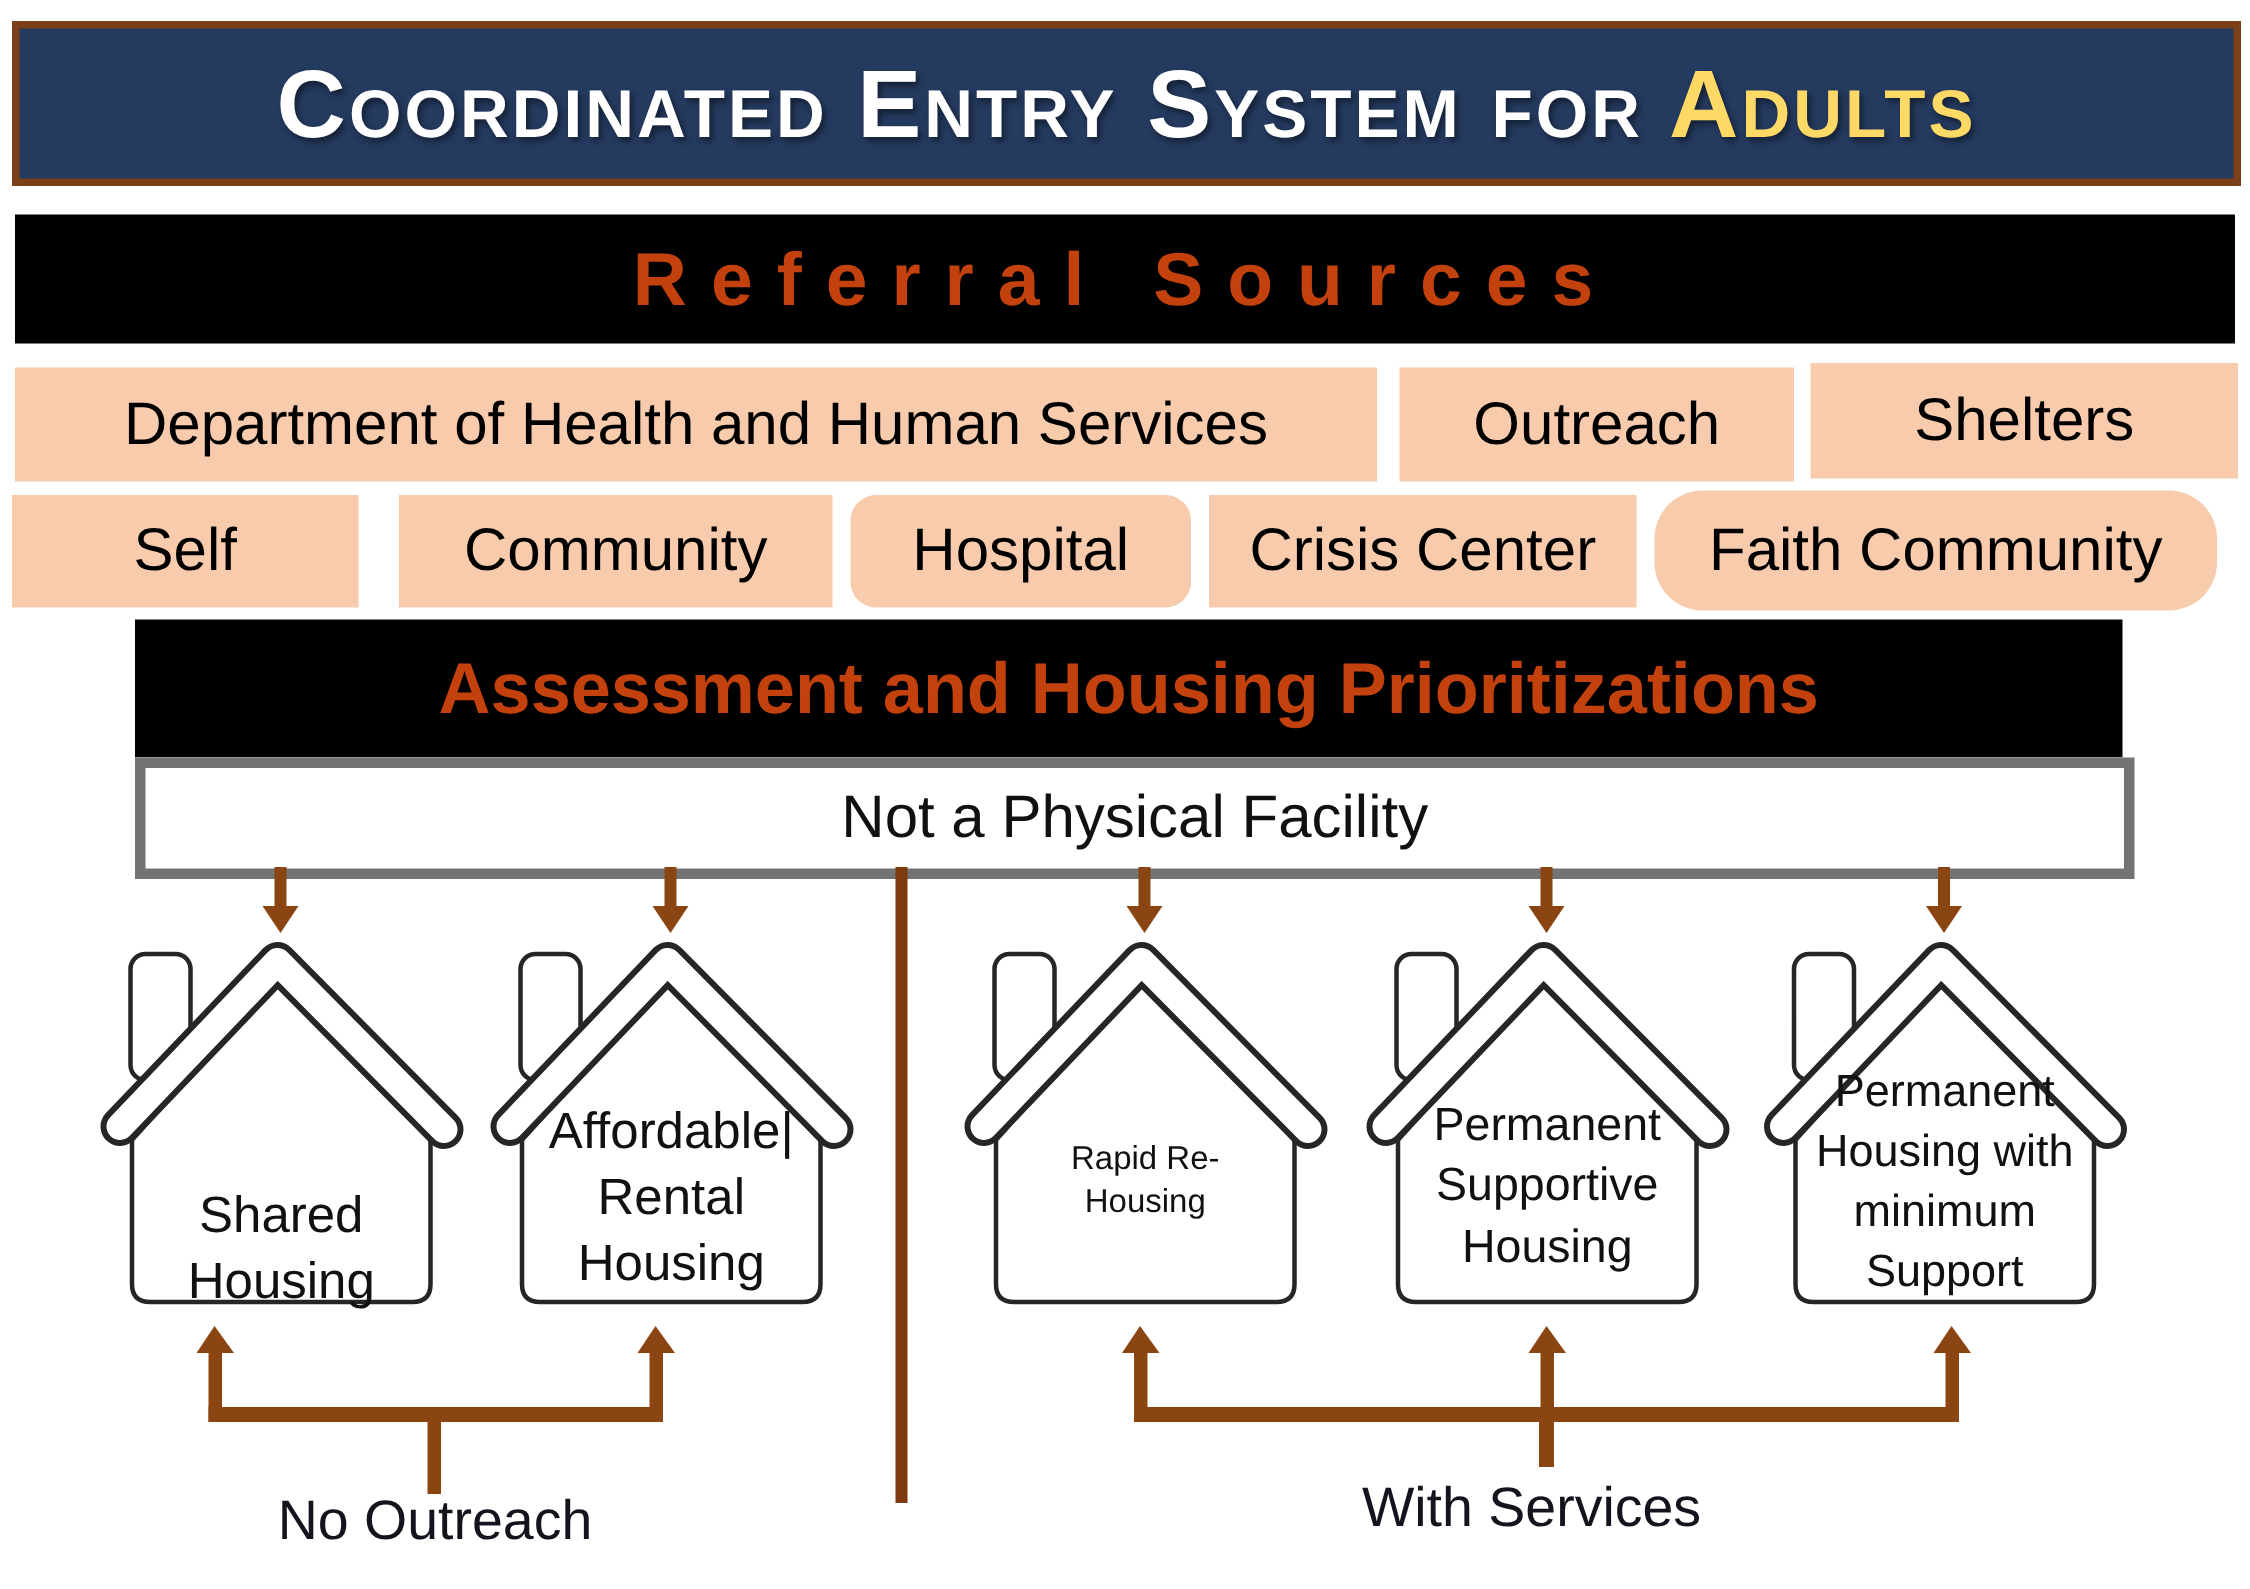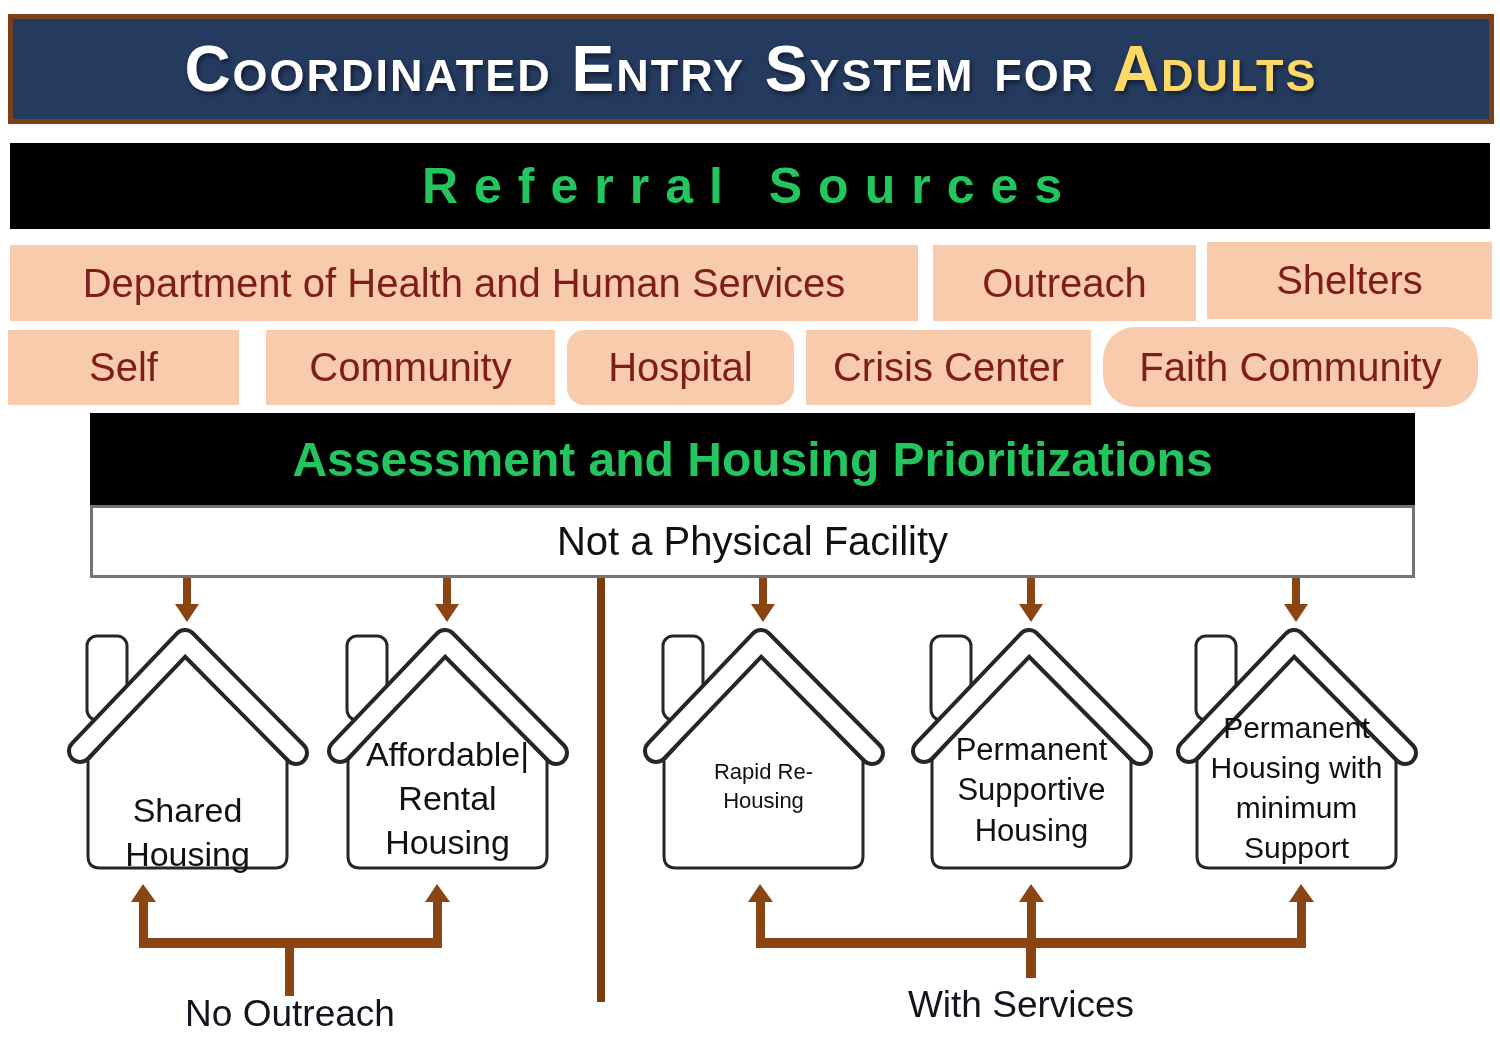--- a/index.html
+++ b/index.html
@@ -13,34 +13,34 @@
     background:#243A5F;border:5px solid #7C4019;
     display:flex;align-items:center;justify-content:center;
   }
   .header .title{
     font-variant:small-caps;font-weight:bold;font-size:64px;letter-spacing:2px;
     color:#ffffff;text-shadow:2px 3px 4px rgba(0,0,0,0.45);white-space:nowrap;
   }
   .header .title .accent{color:#FFD966;}
   
   .black-banner{
-    position:absolute;background:#000000;color:#22c55e;
+    position:absolute;background:#000000;color:#c2410c;
     display:flex;align-items:center;justify-content:center;font-weight:bold;
   }
   .banner-referral{left:10px;top:143px;width:1480px;height:86px;font-size:50px;letter-spacing:16px;}
   .banner-assessment{left:90px;top:413px;width:1325px;height:92px;font-size:48px;}
   .facility-note{
     position:absolute;left:90px;top:505px;width:1319px;height:67px;
-    background:#ffffff;border:3px solid #737373;
+    background:#ffffff;border:7px solid #737373;
     display:flex;align-items:center;justify-content:center;
     font-size:40px;color:#111;
   }
   
   .peach{
-    position:absolute;background:#F8CBAD;color:#7f1d1d;
+    position:absolute;background:#F8CBAD;color:#000000;
     display:flex;align-items:center;justify-content:center;
     font-size:40px;white-space:nowrap;
   }
   .r1-dhhs{left:10px;top:245px;width:908px;height:76px;}
   .r1-outreach{left:933px;top:245px;width:263px;height:76px;}
   .r1-shelters{left:1207px;top:242px;width:285px;height:77px;}
   .r2-self{left:8px;top:330px;width:231px;height:75px;}
   .r2-community{left:266px;top:330px;width:289px;height:75px;}
   .r2-hospital{left:567px;top:330px;width:227px;height:75px;border-radius:17px;}
   .r2-crisis{left:806px;top:330px;width:285px;height:75px;}

